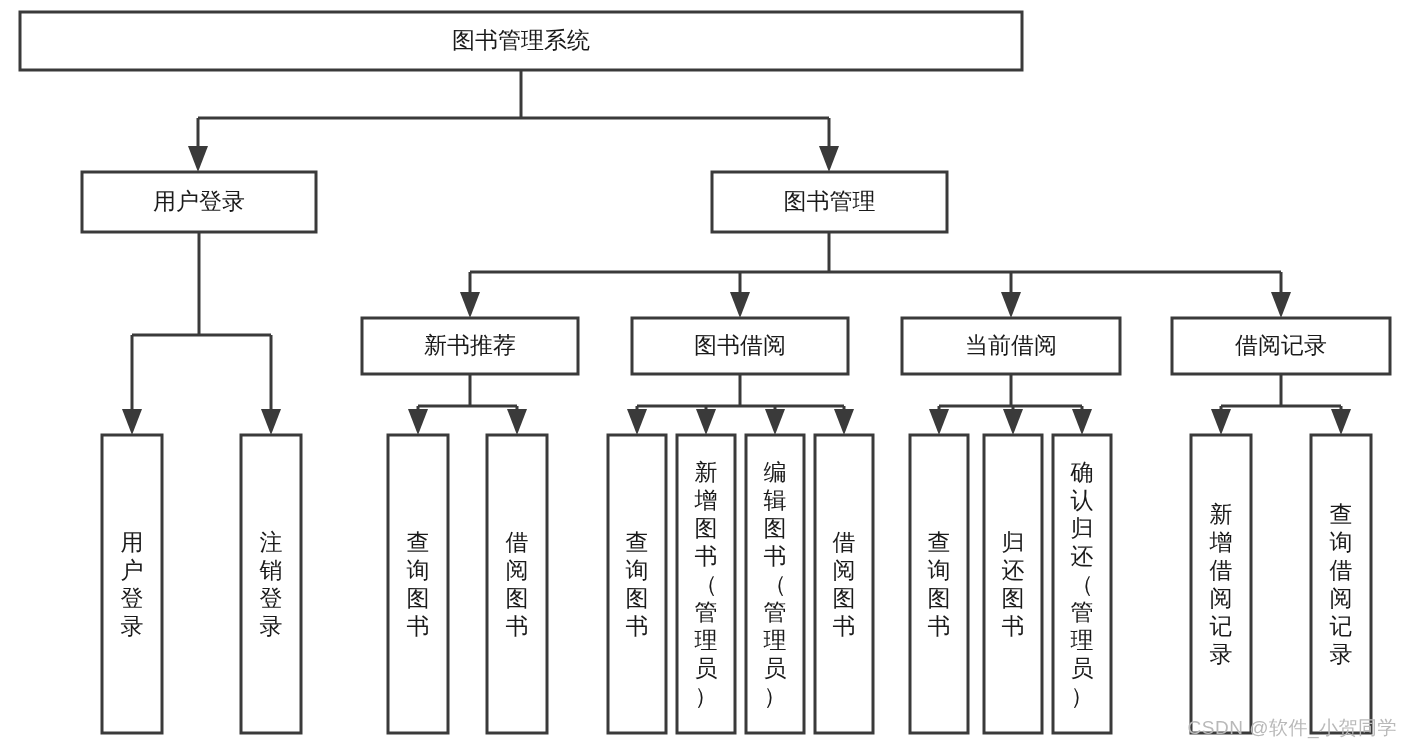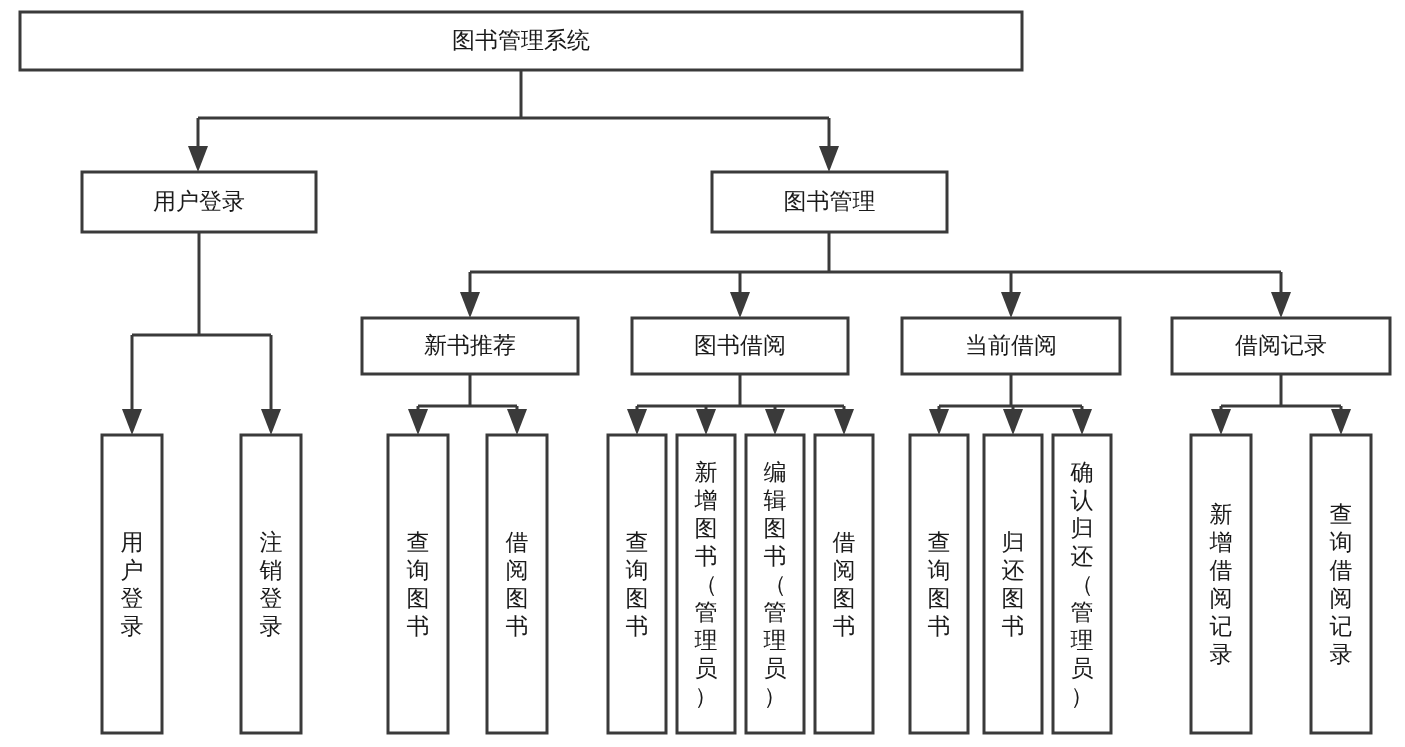--- a/index.html
+++ b/index.html
@@ -248,13 +248,14 @@
       </g>
       <g>
         <rect x="1191" y="435" width="60" height="298" class="node-box"></rect>
         <text x="1221" class="node-label-vert"><tspan x="1221" y="521.84">新</tspan><tspan x="1221" y="549.84">增</tspan><tspan x="1221" y="577.84">借</tspan><tspan x="1221" y="605.84">阅</tspan><tspan x="1221" y="633.84">记</tspan><tspan x="1221" y="661.84">录</tspan></text>
       </g>
       <g>
         <rect x="1311" y="435" width="60" height="298" class="node-box"></rect>
         <text x="1341" class="node-label-vert"><tspan x="1341" y="521.84">查</tspan><tspan x="1341" y="549.84">询</tspan><tspan x="1341" y="577.84">借</tspan><tspan x="1341" y="605.84">阅</tspan><tspan x="1341" y="633.84">记</tspan><tspan x="1341" y="661.84">录</tspan></text>
       </g>
     </svg>
+  <div class="watermark">CSDN @软件_小贺同学</div>
 </div>
 
 </body></html>

